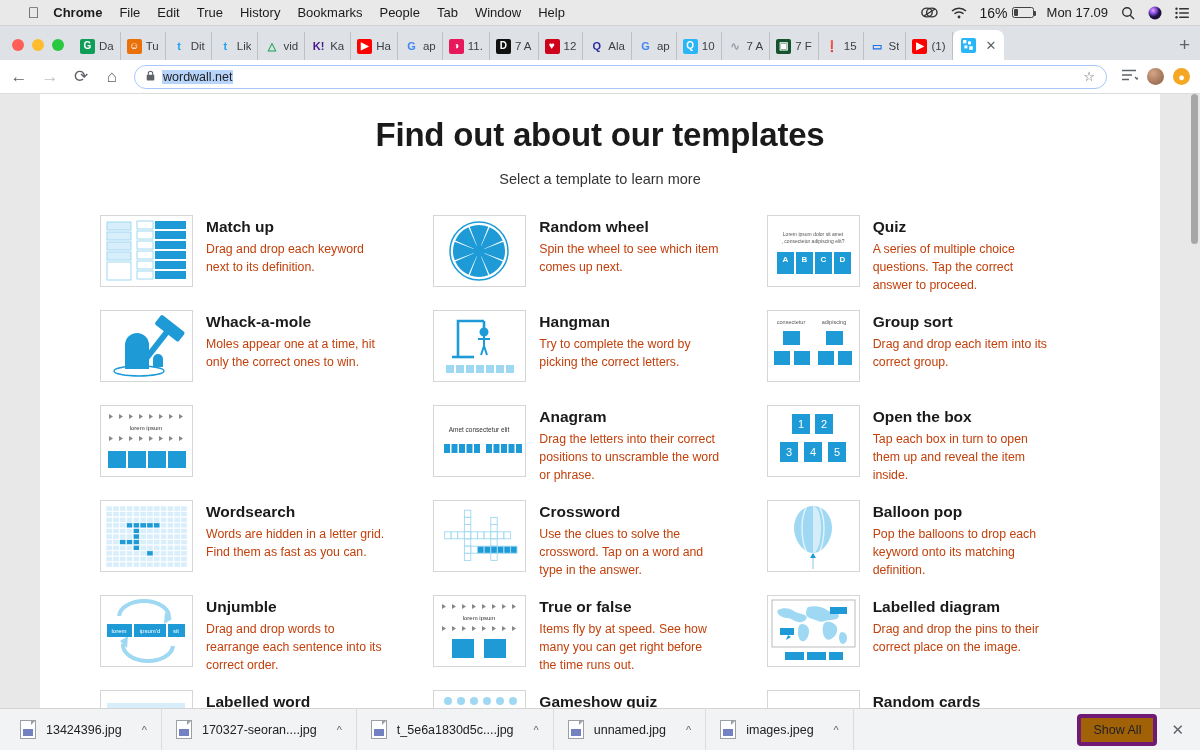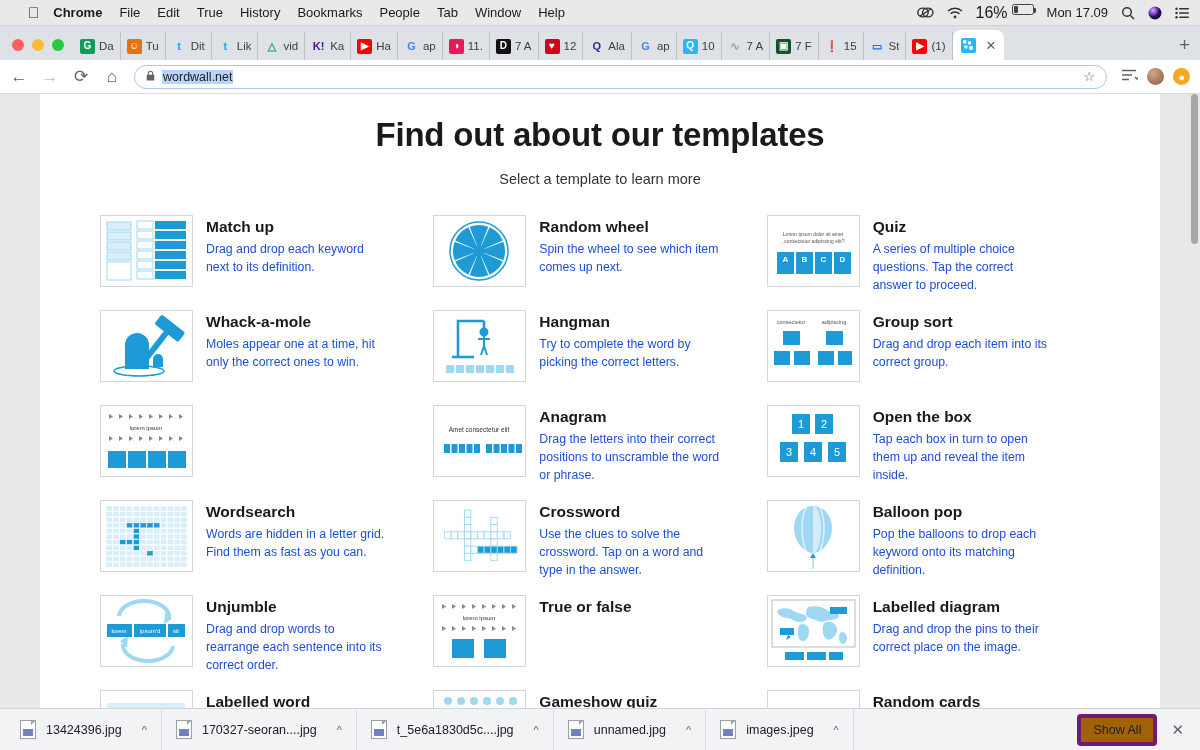--- a/index.html
+++ b/index.html
@@ -17,21 +17,21 @@
     padding: 0 10px;
     font-size: 13px; color: #1b1b1b;
     border-bottom: 1px solid #d3d3d3;
   }
   .macbar .apple { font-size: 15px; margin: 0 14px 0 18px; line-height: 1; }
   .macbar .mi { margin-right: 17px; white-space: nowrap; }
   .macbar .mi.bold { font-weight: bold; }
   .macbar .spacer { flex: 1; }
   .macbar .right { display: flex; align-items: center; gap: 13px; }
   .macbar .right .glyph { font-size: 13px; display:flex; align-items:center; }
-  .batt { display: flex; align-items: flex-start; gap: 4px; font-size: 16px; }
+  .batt { display: flex; align-items: center; gap: 4px; font-size: 14px; }
   .batt-shell {
     width: 22px; height: 11px; border: 1.3px solid #444; border-radius: 2.5px;
     position: relative; display: inline-block;
   }
   .batt-shell::after {
     content:""; position:absolute; right:-3.5px; top:3px; width:2px; height:5px;
     background:#444; border-radius:0 1px 1px 0;
   }
   .batt-fill { position:absolute; left:1px; top:1px; bottom:1px; width:4px; background:#444; border-radius:1px;}
 
@@ -107,21 +107,21 @@
   }
   .card { display: flex; gap: 13px; height: 95px; }
   .thumb {
     width: 93px; height: 72px; flex: 0 0 93px;
     border: 1px solid #d6d6d6; background:#fff;
     display:flex; align-items:center; justify-content:center;
     overflow:hidden;
   }
   .card-text { padding-top: 3px; }
   .card-title { font-size: 15.5px; font-weight: bold; color:#1a1a1a; margin-bottom: 4px;}
-  .card-desc { font-size: 12.3px; line-height: 1.47; color:#1d4ed8; max-width: 180px; }
+  .card-desc { font-size: 12.3px; line-height: 1.47; color:#c2410c; max-width: 180px; }
 
   
   .shelf {
     height: 42px; background:#f1f3f4; border-top:1px solid #d4d4d4;
     display:flex; align-items:center; padding: 0 6px;
   }
   .dl {
     display:flex; align-items:center; gap: 10px; padding: 0 14px;
     height: 45px; border-right: 1px solid #dadce0; font-size: 12.5px; color:#202124;
   }
@@ -810,20 +810,21 @@
               <path d="M58 30l4 2.5-4 2.5z" fill="#888"></path>
               <path d="M68 30l4 2.5-4 2.5z" fill="#888"></path>
               <path d="M78 30l4 2.5-4 2.5z" fill="#888"></path>
               <text x="45" y="24" font-size="6" fill="#333" text-anchor="middle" font-family="sans-serif">lorem ipsum</text>
               <rect x="18" y="43" width="22" height="19" fill="#1e9bd7"></rect>
               <rect x="50" y="43" width="22" height="19" fill="#1e9bd7"></rect>
             </svg>
           </div>
           <div class="card-text">
             <div class="card-title">True or false</div>
+            <div class="card-desc">Items fly by at speed. See how many you can get right before the time runs out.</div>
           </div>
         </div>
         <div class="card">
           <div class="thumb">
             <svg width="91" height="70" viewBox="0 0 91 70">
               <rect x="4" y="4" width="83" height="47" fill="#fff" stroke="#bbb"></rect>
               <g fill="#9fd8f2">
                 <path d="M10 14c5-3 12-2 16 1s9 2 12 5-3 7-8 6-6-4-11-4-12-5-9-8z"></path>
                 <path d="M40 11c7-2 15 0 19 3s8 1 11 4-2 6-7 6-9 3-13 1-12-3-12-7 1-6 2-7z"></path>
                 <path d="M34 28c4 0 7 3 7 7s-2 9-5 10-6-2-6-8 1-9 4-9z"></path>

